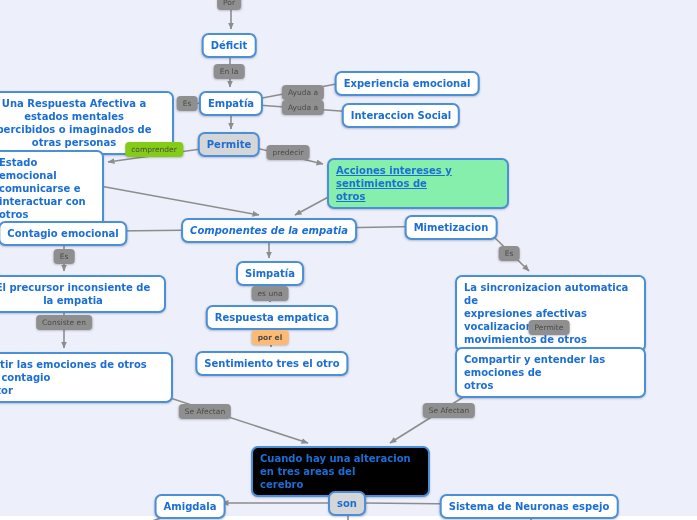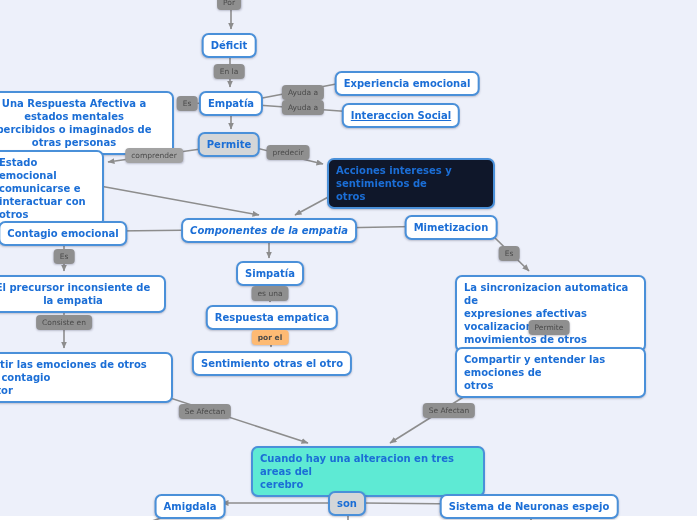--- a/index.html
+++ b/index.html
@@ -87,52 +87,52 @@
       <line x1="348" y1="514" x2="348" y2="521" stroke="#8d8d8d" stroke-width="1.6"></line>
       <line x1="152" y1="521" x2="176" y2="513" stroke="#8d8d8d" stroke-width="1.6" marker-end="url(#arrow)"></line>
       <line x1="531" y1="514" x2="531" y2="521" stroke="#8d8d8d" stroke-width="1.6"></line>
     </svg>
   <div id="nodes-layer">
       <div class="node centered" style="top: 33px; left: 229px; background: rgb(255, 255, 255); border-color: rgb(74, 144, 217); color: rgb(27, 110, 214);">Déficit</div>
       <div class="node centered" style="top: 91px; left: 231px; background: rgb(255, 255, 255); border-color: rgb(74, 144, 217); color: rgb(27, 110, 214);">Empatía</div>
       <div class="node" style="top: 91px; left: -26px; width: 200px; background: rgb(255, 255, 255); border-color: rgb(74, 144, 217); color: rgb(27, 110, 214);">Una Respuesta Afectiva a estados mentales
 percibidos o imaginados de otras personas</div>
       <div class="node centered" style="top: 71px; left: 407px; background: rgb(255, 255, 255); border-color: rgb(74, 144, 217); color: rgb(27, 110, 214);">Experiencia emocional</div>
-      <div class="node centered" style="top: 103px; left: 401px; background: rgb(255, 255, 255); border-color: rgb(74, 144, 217); color: rgb(27, 110, 214); text-decoration: underline;">Interaccion Social</div>
+      <div class="node centered" style="top: 103px; left: 401px; background: rgb(255, 255, 255); border-color: rgb(74, 144, 217); color: rgb(27, 110, 214);">Interaccion Social</div>
       <div class="node filled centered" style="top: 132px; left: 229px; background: rgb(212, 214, 216); border-color: rgb(74, 144, 217); color: rgb(27, 110, 214);">Permite</div>
       <div class="node align-left" style="top: 150px; left: -10px; width: 114px; background: rgb(255, 255, 255); border-color: rgb(74, 144, 217); color: rgb(27, 110, 214);">Estado emocional
 comunicarse e
 interactuar con otros</div>
-      <div class="node align-left" style="top: 158px; left: 327px; width: 168px; background: #0f172a; border-color: rgb(74, 144, 217); color: rgb(27, 110, 214);">Acciones intereses y sentimientos de
+      <div class="node align-left" style="top: 158px; left: 327px; width: 182px; background: #86efac; border-color: rgb(74, 144, 217); color: rgb(27, 110, 214); text-decoration: underline;">Acciones intereses y sentimientos de
 otros</div>
       <div class="node centered" style="top: 218px; left: 269px; background: rgb(255, 255, 255); border-color: rgb(74, 144, 217); color: rgb(27, 110, 214); font-style: italic;">Componentes de la empatia</div>
       <div class="node centered" style="top: 221px; left: 63px; background: rgb(255, 255, 255); border-color: rgb(74, 144, 217); color: rgb(27, 110, 214);">Contagio emocional</div>
       <div class="node centered" style="top: 215px; left: 451px; background: rgb(255, 255, 255); border-color: rgb(74, 144, 217); color: rgb(27, 110, 214);">Mimetizacion</div>
       <div class="node" style="top: 275px; left: -20px; width: 186px; background: rgb(255, 255, 255); border-color: rgb(74, 144, 217); color: rgb(27, 110, 214);">El precursor inconsiente de la empatia</div>
       <div class="node centered" style="top: 261px; left: 270px; background: rgb(255, 255, 255); border-color: rgb(74, 144, 217); color: rgb(27, 110, 214);">Simpatía</div>
       <div class="node centered" style="top: 305px; left: 272px; background: rgb(255, 255, 255); border-color: rgb(74, 144, 217); color: rgb(27, 110, 214);">Respuesta empatica</div>
-      <div class="node centered" style="top: 351px; left: 272px; background: rgb(255, 255, 255); border-color: rgb(74, 144, 217); color: rgb(27, 110, 214);">Sentimiento otras el otro</div>
+      <div class="node centered" style="top: 351px; left: 272px; background: rgb(255, 255, 255); border-color: rgb(74, 144, 217); color: rgb(27, 110, 214);">Sentimiento tres el otro</div>
       <div class="node align-left" style="top: 275px; left: 455px; width: 191px; background: rgb(255, 255, 255); border-color: rgb(74, 144, 217); color: rgb(27, 110, 214);">La sincronizacion automatica de
 expresiones afectivas vocalizacion o
 movimientos de otros</div>
       <div class="node align-left" style="top: 347px; left: 455px; width: 191px; background: rgb(255, 255, 255); border-color: rgb(74, 144, 217); color: rgb(27, 110, 214);">Compartir y entender las emociones de
 otros</div>
       <div class="node align-left" style="top: 352px; left: -30px; width: 203px; background: rgb(255, 255, 255); border-color: rgb(74, 144, 217); color: rgb(27, 110, 214);">Sentir las emociones de otros por contagio
 motor</div>
-      <div class="node align-left" style="top: 446px; left: 251px; width: 234px; background: #5eead4; border-color: rgb(74, 144, 217); color: rgb(27, 110, 214);">Cuando hay una alteracion en tres areas del
+      <div class="node align-left" style="top: 446px; left: 251px; width: 179px; background: #000000; border-color: rgb(74, 144, 217); color: rgb(27, 110, 214);">Cuando hay una alteracion en tres areas del
 cerebro</div>
       <div class="node filled centered" style="top: 491px; left: 347px; background: rgb(212, 214, 216); border-color: rgb(74, 144, 217); color: rgb(27, 110, 214);">son</div>
       <div class="node centered" style="top: 494px; left: 190px; background: rgb(255, 255, 255); border-color: rgb(74, 144, 217); color: rgb(27, 110, 214);">Amigdala</div>
       <div class="node centered" style="top: 494px; left: 529px; background: rgb(255, 255, 255); border-color: rgb(74, 144, 217); color: rgb(27, 110, 214);">Sistema de Neuronas espejo</div>
       <div class="elabel" style="left: 229px; top: -5px; background: rgb(143, 143, 143); color: rgb(74, 74, 74);">Por</div>
       <div class="elabel" style="left: 229px; top: 64px; background: rgb(143, 143, 143); color: rgb(74, 74, 74);">En la</div>
       <div class="elabel" style="left: 187px; top: 96px; background: rgb(143, 143, 143); color: rgb(74, 74, 74);">Es</div>
       <div class="elabel" style="left: 303px; top: 85px; background: rgb(143, 143, 143); color: rgb(74, 74, 74);">Ayuda a</div>
       <div class="elabel" style="left: 303px; top: 100px; background: rgb(143, 143, 143); color: rgb(74, 74, 74);">Ayuda a</div>
-      <div class="elabel" style="left: 154px; top: 148px; background: #a3a3a3; color: rgb(74, 74, 74);">comprender</div>
+      <div class="elabel" style="left: 154px; top: 142px; background: #84cc16; color: rgb(74, 74, 74);">comprender</div>
       <div class="elabel" style="left: 288px; top: 145px; background: rgb(143, 143, 143); color: rgb(74, 74, 74);">predecir</div>
       <div class="elabel" style="left: 64px; top: 249px; background: rgb(143, 143, 143); color: rgb(74, 74, 74);">Es</div>
       <div class="elabel" style="left: 64px; top: 315px; background: rgb(143, 143, 143); color: rgb(74, 74, 74);">Consiste en</div>
       <div class="elabel" style="left: 270px; top: 286px; background: rgb(143, 143, 143); color: rgb(74, 74, 74);">es una</div>
       <div class="elabel" style="left: 270px; top: 330px; background: #fdba74; color: rgb(74, 74, 74); font-weight: bold;">por el</div>
       <div class="elabel" style="left: 509px; top: 246px; background: rgb(143, 143, 143); color: rgb(74, 74, 74);">Es</div>
       <div class="elabel" style="left: 549px; top: 320px; background: rgb(143, 143, 143); color: rgb(74, 74, 74);">Permite</div>
       <div class="elabel" style="left: 205px; top: 404px; background: rgb(143, 143, 143); color: rgb(74, 74, 74);">Se Afectan</div>
       <div class="elabel" style="left: 449px; top: 403px; background: rgb(143, 143, 143); color: rgb(74, 74, 74);">Se Afectan</div>
     </div>

